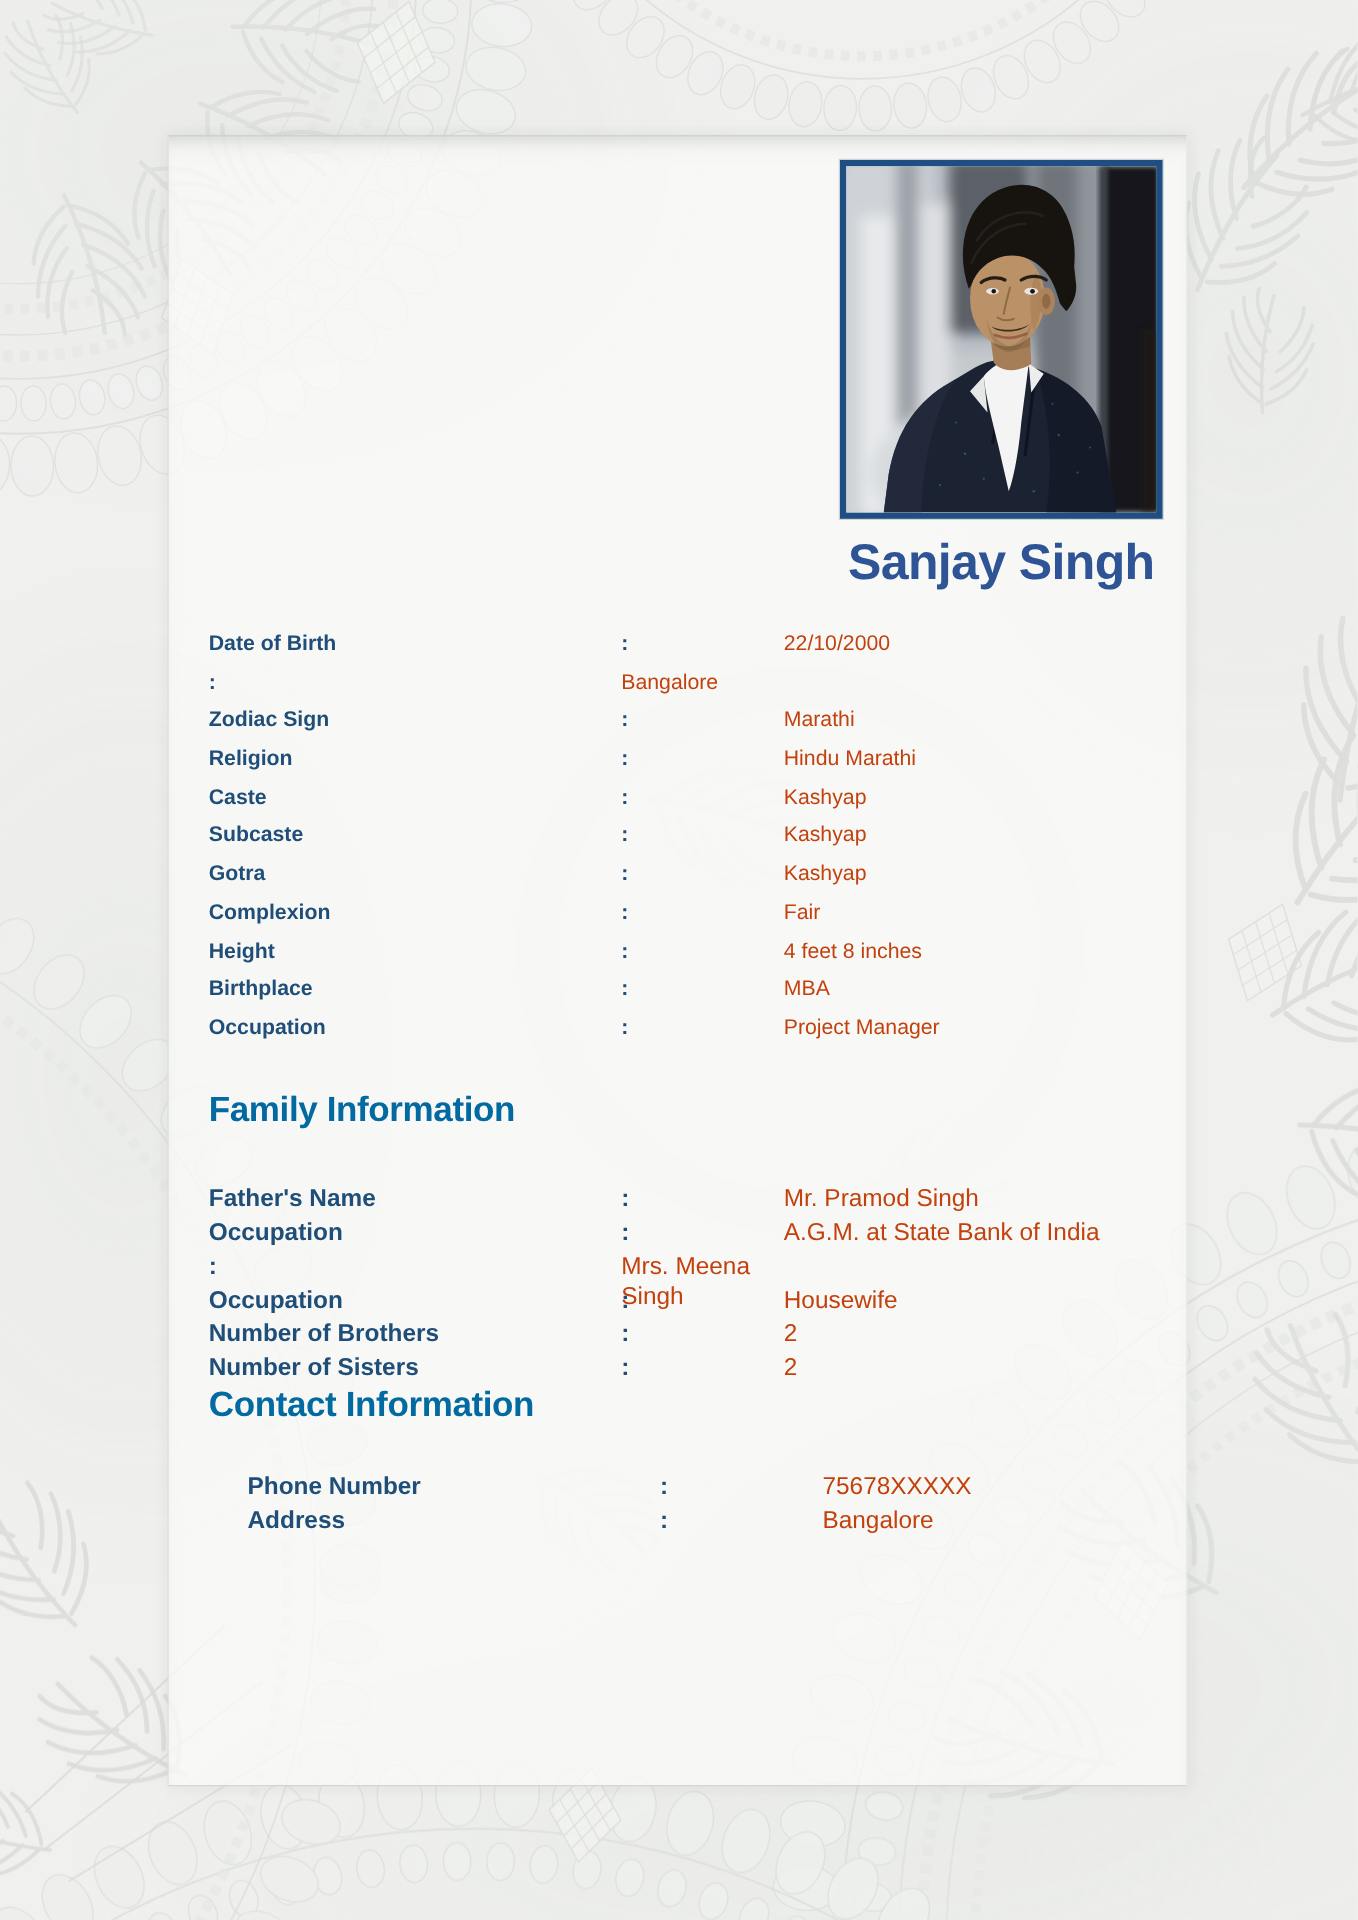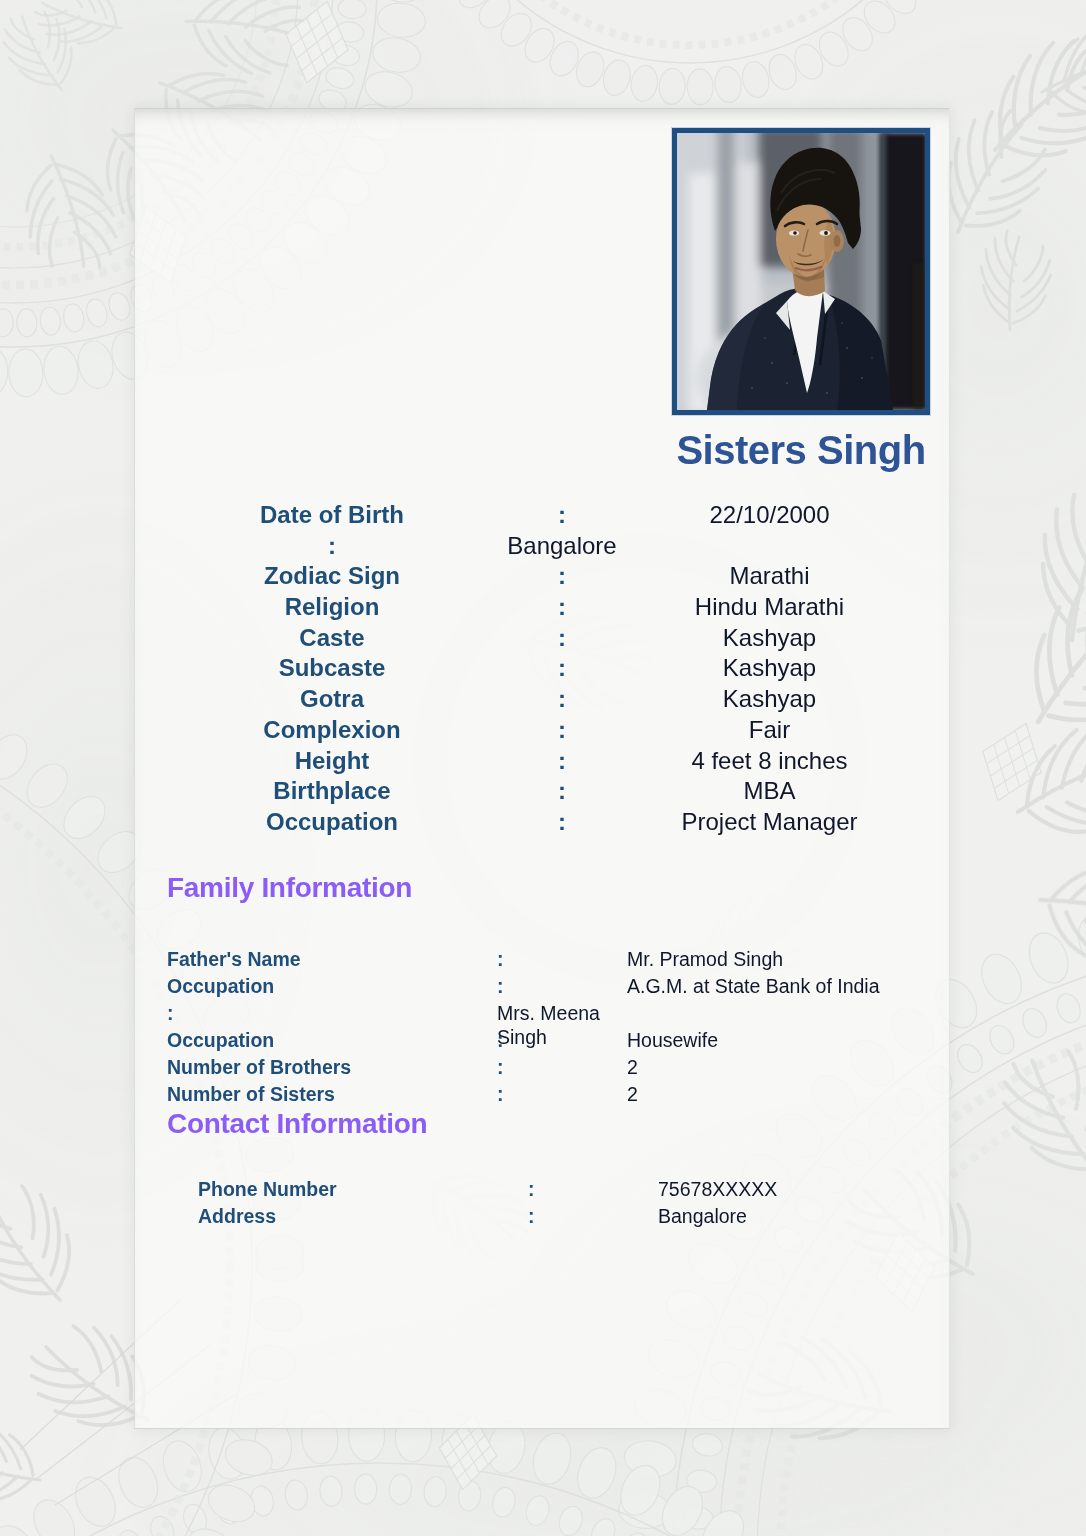--- a/index.html
+++ b/index.html
@@ -25,30 +25,30 @@
   }
   .photo-frame svg{display:block;width:100%;height:100%;}
   .title{
     position:absolute;left:650px;top:427px;width:302px;
     text-align:center;font-size:40px;font-weight:bold;line-height:46px;
     color:#2e5496;letter-spacing:-.5px;white-space:nowrap;
   }
   .info-grid{position:absolute;left:167px;width:745px;}
   .info-grid .row{display:grid;grid-template-columns:330px 130px 1fr;align-items:start;}
   .personal{top:502px;}
-  .personal .row{height:30.7px;font-size:24px;line-height:26px;text-align:center;}
+  .personal .row{height:30.7px;font-size:17px;line-height:26px;}
   .fam{top:931px;margin-top:16px;}
   .cont{top:1177px;margin-left:31px;}
   .fam .row,.cont .row{height:27px;font-size:19.5px;line-height:24px;}
   .lbl{font-weight:bold;color:#1f4e79;}
   .sep{color:#1f4e79;font-weight:bold;}
-  .val{color:#0f172a;}
+  .val{color:#c2410c;}
   .section-heading{
     position:absolute;left:167px;font-size:28px;font-weight:bold;
-    color:#8b5cf6;letter-spacing:-.3px;white-space:nowrap;
+    color:#0369a1;letter-spacing:-.3px;white-space:nowrap;
   }
   .h-family{top:872px;}
   .h-contact{top:1108px;}
 </style>
 </head>
 <body>
 
 <div class="page">
 
   <svg id="lace" viewBox="0 0 1086 1536" aria-hidden="true">
@@ -419,21 +419,21 @@
         <circle cx="118" cy="100" r="1.8" fill="#1c1713"></circle>
       <ellipse cx="148" cy="100" rx="5.5" ry="2.8" fill="#e8e6e2"></ellipse>
         <circle cx="149" cy="100" r="1.9" fill="#1c1713"></circle>
       <path d="M131,97 C129,105 127,112 126,118 M121,121 Q127,125 134,122" stroke="#8d6a49" stroke-width="1.6" fill="none" stroke-linecap="round"></path>
       <path d="M116,128 C122,132 139,132 147,126 C140,134 121,134 116,128 Z" fill="#241b13" opacity=".85"></path>
       <path d="M119,135 Q130,140 144,134" stroke="#96604a" stroke-width="2.2" fill="none" stroke-linecap="round"></path>
       <path d="M112,120 C114,132 122,142 130,144 C138,143 146,134 149,122 C147,138 140,147 130,149 C120,147 113,135 112,120 Z" fill="#6b5138" opacity=".25"></path>
     </svg>
   </div>
 
-  <div class="title">Sisters Singh</div>
+  <div class="title">Sanjay Singh</div>
 
   <div class="info-grid personal">
 
       <div class="row">
         <span class="lbl">Date of Birth</span>
         <span class="sep">:</span>
         <span class="val">22/10/2000</span>
       </div>
 
       <div class="row">

